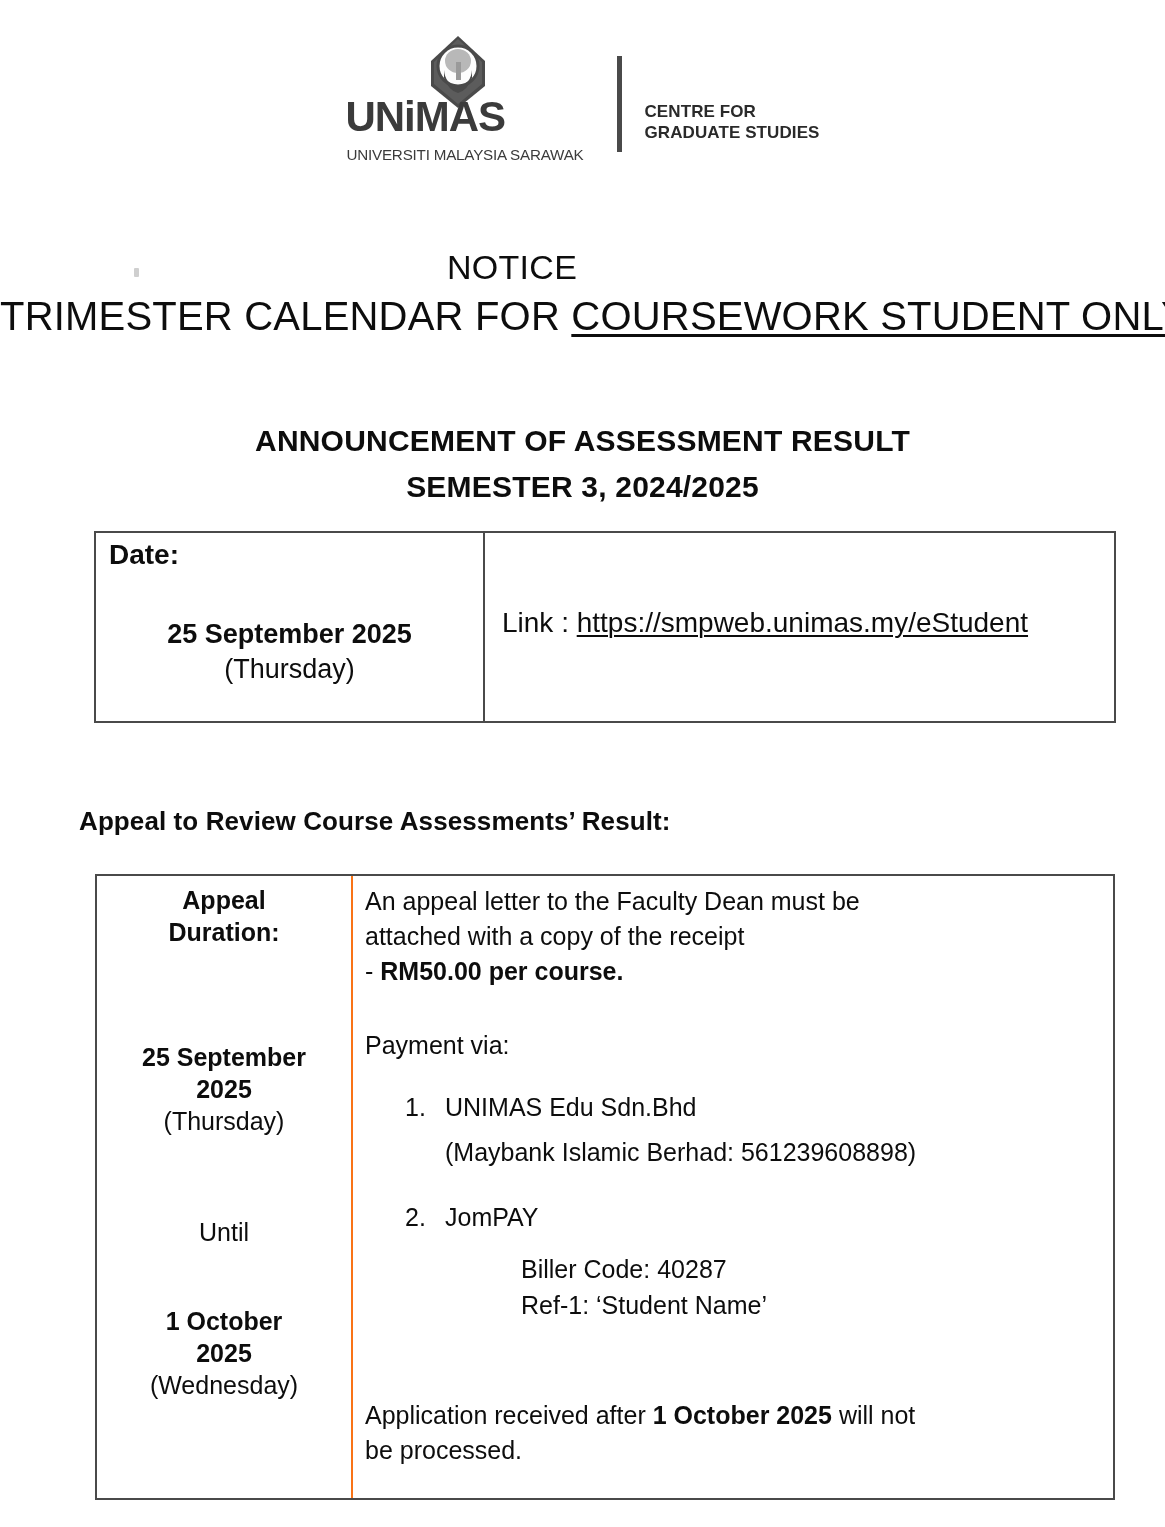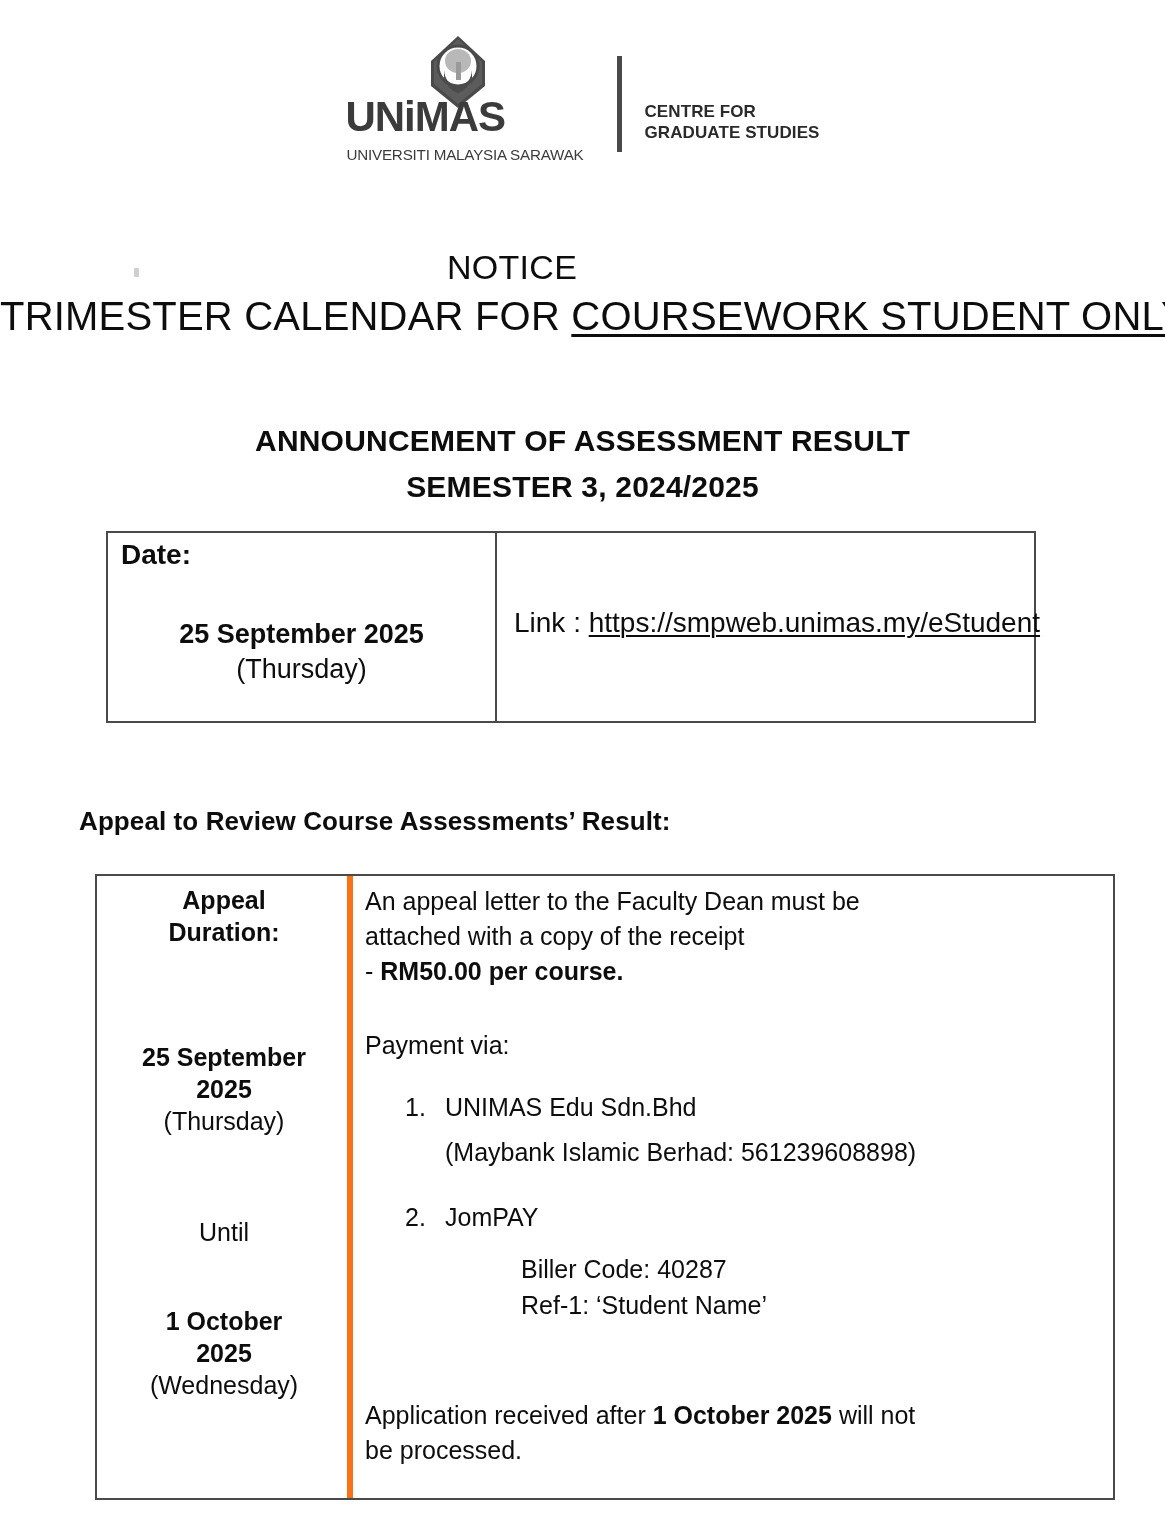--- a/index.html
+++ b/index.html
@@ -133,23 +133,23 @@
     top: 268px;
     width: 5px;
     height: 9px;
     background: #cfcfcf;
     border-radius: 1px;
   }
 
   
   .table-date {
     position: absolute;
-    left: 106px;
+    left: 94px;
     top: 531px;
-    width: 930px;
+    width: 1022px;
     height: 192px;
     border: 2px solid #4a4a4a;
     box-sizing: border-box;
     display: flex;
     justify-content: center;
   }
   .td-left {
     width: 389px;
     border-right: 2px solid #4a4a4a;
     box-sizing: border-box;
@@ -212,21 +212,21 @@
     left: 95px;
     top: 874px;
     width: 1020px;
     height: 626px;
     border: 2px solid #4a4a4a;
     box-sizing: border-box;
     display: flex;
   }
   .ta-left {
     width: 256px;
-    border-right: 6px solid #f97316;
+    border-right: 2px solid #f97316;
     box-sizing: border-box;
     position: relative;
     padding-left: 31px;
   }
   .ta-left .line {
     position: absolute;
     left: 0;
     width: 254px;
     text-align: center;
   }

